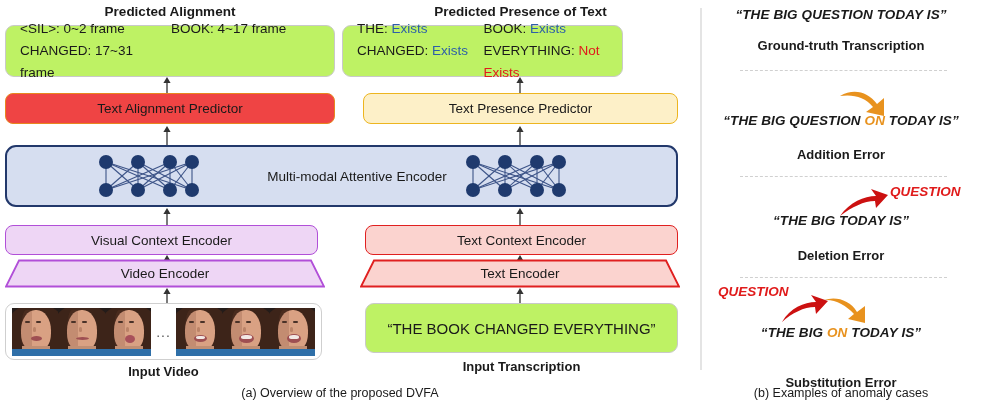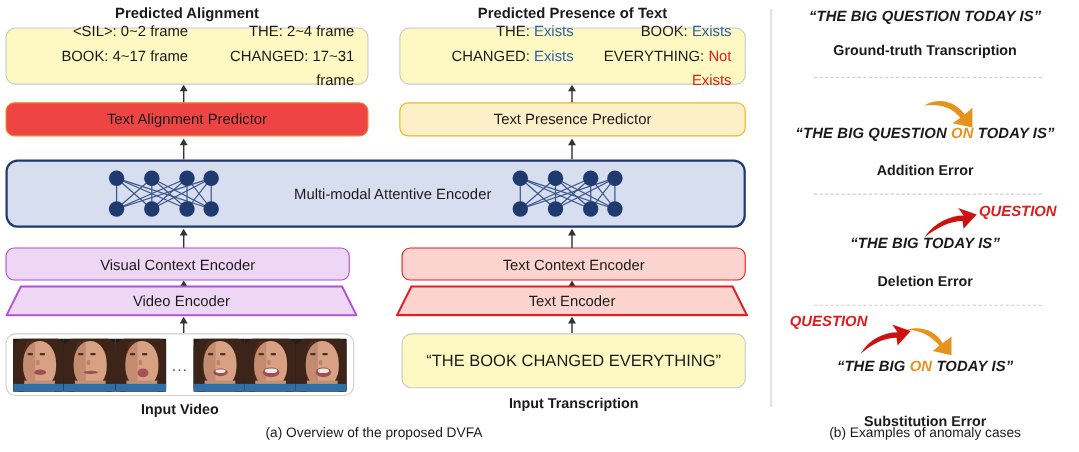--- a/index.html
+++ b/index.html
@@ -7,21 +7,21 @@
        font-family:"Liberation Sans","DejaVu Sans",sans-serif;color:#1a1a1a;}
   .abs{position:absolute;}
   .ctr{display:flex;align-items:center;justify-content:center;}
 
   
   .panel-title{font-weight:bold;font-size:13.5px;text-align:center;white-space:nowrap;}
   .blk-label{font-weight:bold;font-size:13px;text-align:center;white-space:nowrap;}
   .caption{font-size:12.5px;text-align:center;white-space:nowrap;}
 
   
-  .infobox{border:1.3px solid #c9c9c9;border-radius:9px;background:#fef9c3;box-sizing:border-box;text-align:right;}
+  .infobox{border:1.3px solid #c9c9c9;border-radius:9px;background:#bef264;box-sizing:border-box;}
   .infogrid{display:grid;grid-template-columns:1fr 1fr;align-content:center;
             height:100%;padding:4px 12px 4px 14px;box-sizing:border-box;
             font-size:13.5px;line-height:1.62;}
   .ex{color:#2d5fa8;}
   .nex{color:#e01b1b;}
 
   
   .block{box-sizing:border-box;border-radius:8px;display:flex;align-items:center;
          justify-content:center;font-size:13.5px;white-space:nowrap;}
   .b-orange{background:#ef4444;border:1.6px solid #e8871e;}
@@ -71,29 +71,28 @@
   .err-label{font-weight:bold;font-size:13px;text-align:center;white-space:nowrap;}
 </style>
 </head>
 <body>
 
 <div class="abs panel-title" style="left:5px;top:4px;width:330px;">Predicted Alignment</div>
 
 <div class="abs infobox" style="left:5px;top:25px;width:330px;height:52px;">
   <div class="infogrid">
     <div>&lt;SIL&gt;: 0~2 frame</div>
-    <div>THE: 2~4 frame</div>
     <div>BOOK: 4~17 frame</div>
     <div>CHANGED: 17~31 frame</div>
   </div>
 </div>
 
 <div class="abs panel-title" style="left:363px;top:4px;width:315px;">Predicted Presence of Text</div>
 
-<div class="abs infobox" style="left:363px;top:25px;width:315px;height:52px;">
+<div class="abs infobox" style="left:342px;top:25px;width:281px;height:52px;">
   <div class="infogrid">
     <div>
       <span>THE:</span>
       <span class="ex">Exists</span>
     </div>
     <div>
       <span>BOOK:</span>
       <span class="ex">Exists</span>
     </div>
     <div>

